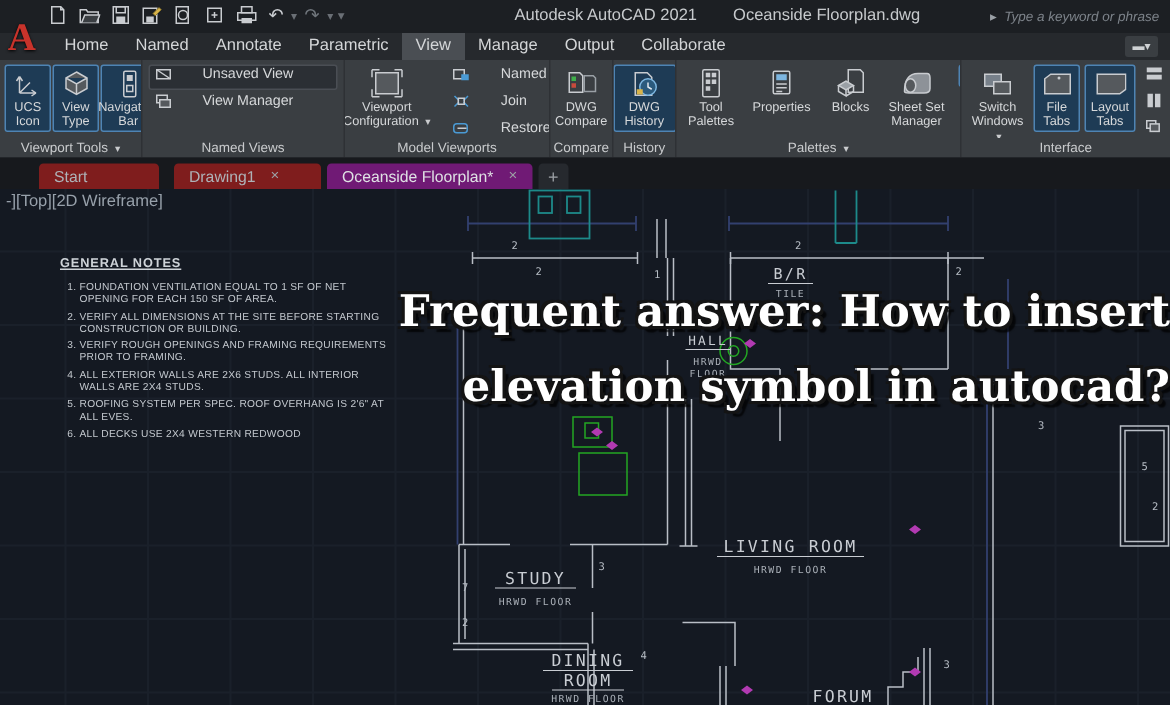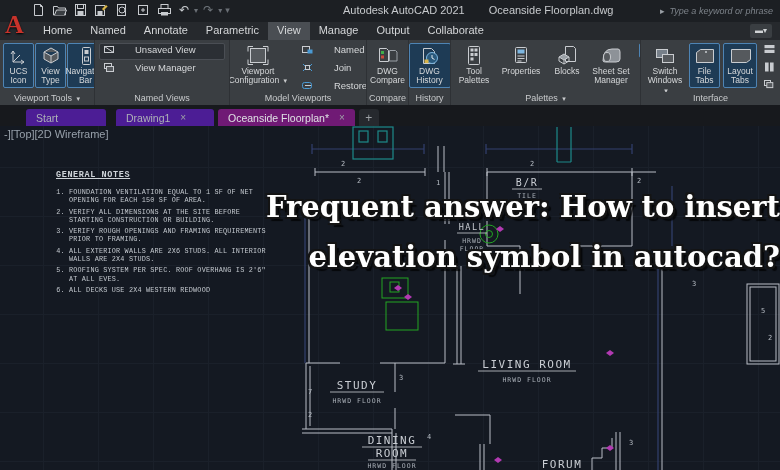--- a/index.html
+++ b/index.html
@@ -39,33 +39,33 @@
   .rowbtn{display:flex;align-items:flex-start;gap:20px;font-size:9.5px;color:#d6d8da;height:15px;padding:0 3px;border:1px solid transparent;white-space:nowrap;}
   .rowbtn.combo{background:#2b2f34;border-color:#4a4e54;border-radius:2px;}
   .stack{display:flex;flex-direction:column;justify-content:flex-start;gap:1px;}
   .minigrid{display:grid;grid-template-columns:15px 15px;grid-auto-rows:15px;gap:1px;margin-left:2px;}
   .mini{display:flex;align-items:center;justify-content:center;border:1px solid transparent;border-radius:2px;}
   .mini.on{background:#1e3b55;border-color:#4e84b4;}
   .caret{color:#c9cbcd;font-size:7px;margin-left:2px;}
 
   
   .filetabs{position:absolute;top:105px;left:0;right:0;height:21px;background:#17191d;display:flex;align-items:flex-end;padding-left:26px;box-sizing:border-box;gap:4px;}
-  .ftab{height:17px;background:#4c1d95;border-radius:3px 3px 0 0;display:flex;align-items:center;gap:10px;
+  .ftab{height:17px;background:#7f1d1d;border-radius:3px 3px 0 0;display:flex;align-items:center;gap:10px;
         padding:0 10px;font-size:10.5px;color:#aeb2b7;white-space:nowrap;}
   .ftab.active{background:#701a75;color:#dfe1e4;}
   .ftab .x{font-size:10px;color:#9da1a6;}
   .newtab{height:17px;width:20px;background:#26292e;border-radius:3px 3px 0 0;color:#9da1a6;font-size:12px;
           display:flex;align-items:center;justify-content:center;}
 
   
   .canvas{position:absolute;top:126px;left:0;right:0;bottom:0;background:#141922;
           background-image:linear-gradient(#1a202a 1px,transparent 1px),linear-gradient(90deg,#1a202a 1px,transparent 1px);
           background-size:55px 49px;background-position:-12px -8px;}
   .vpctl{position:absolute;left:4px;top:2px;font-size:11px;color:#97a0aa;font-family:"Liberation Sans",sans-serif;}
-  .notes{position:absolute;left:56px;top:44px;width:218px;color:#c3c8ce;font-family:Liberation Mono, monospace;}
+  .notes{position:absolute;left:40px;top:44px;width:218px;color:#c3c8ce;font-family:Liberation Sans, sans-serif;}
   .notes h3{margin:0 0 8px 0;font-size:8.5px;letter-spacing:.6px;color:#ced3d8;font-weight:bold;text-decoration:underline;}
   .notes ol{margin:0;padding-left:13px;font-size:6.8px;line-height:1.22;}
   .notes li{margin-bottom:3px;letter-spacing:.2px;}
   .plansvg{position:absolute;inset:0;}
 
   
   .overlay{position:absolute;left:0;right:0;top:56px;text-align:right;z-index:20;
            font-family:"DejaVu Serif","Liberation Serif",serif;font-weight:bold;font-size:29px;line-height:50px;color:#ffffff;
            text-shadow:-2px -2px 0 #141414,2px -2px 0 #141414,-2px 2px 0 #141414,2px 2px 0 #141414,4px 4px 1px rgba(0,0,0,.75);}
 

